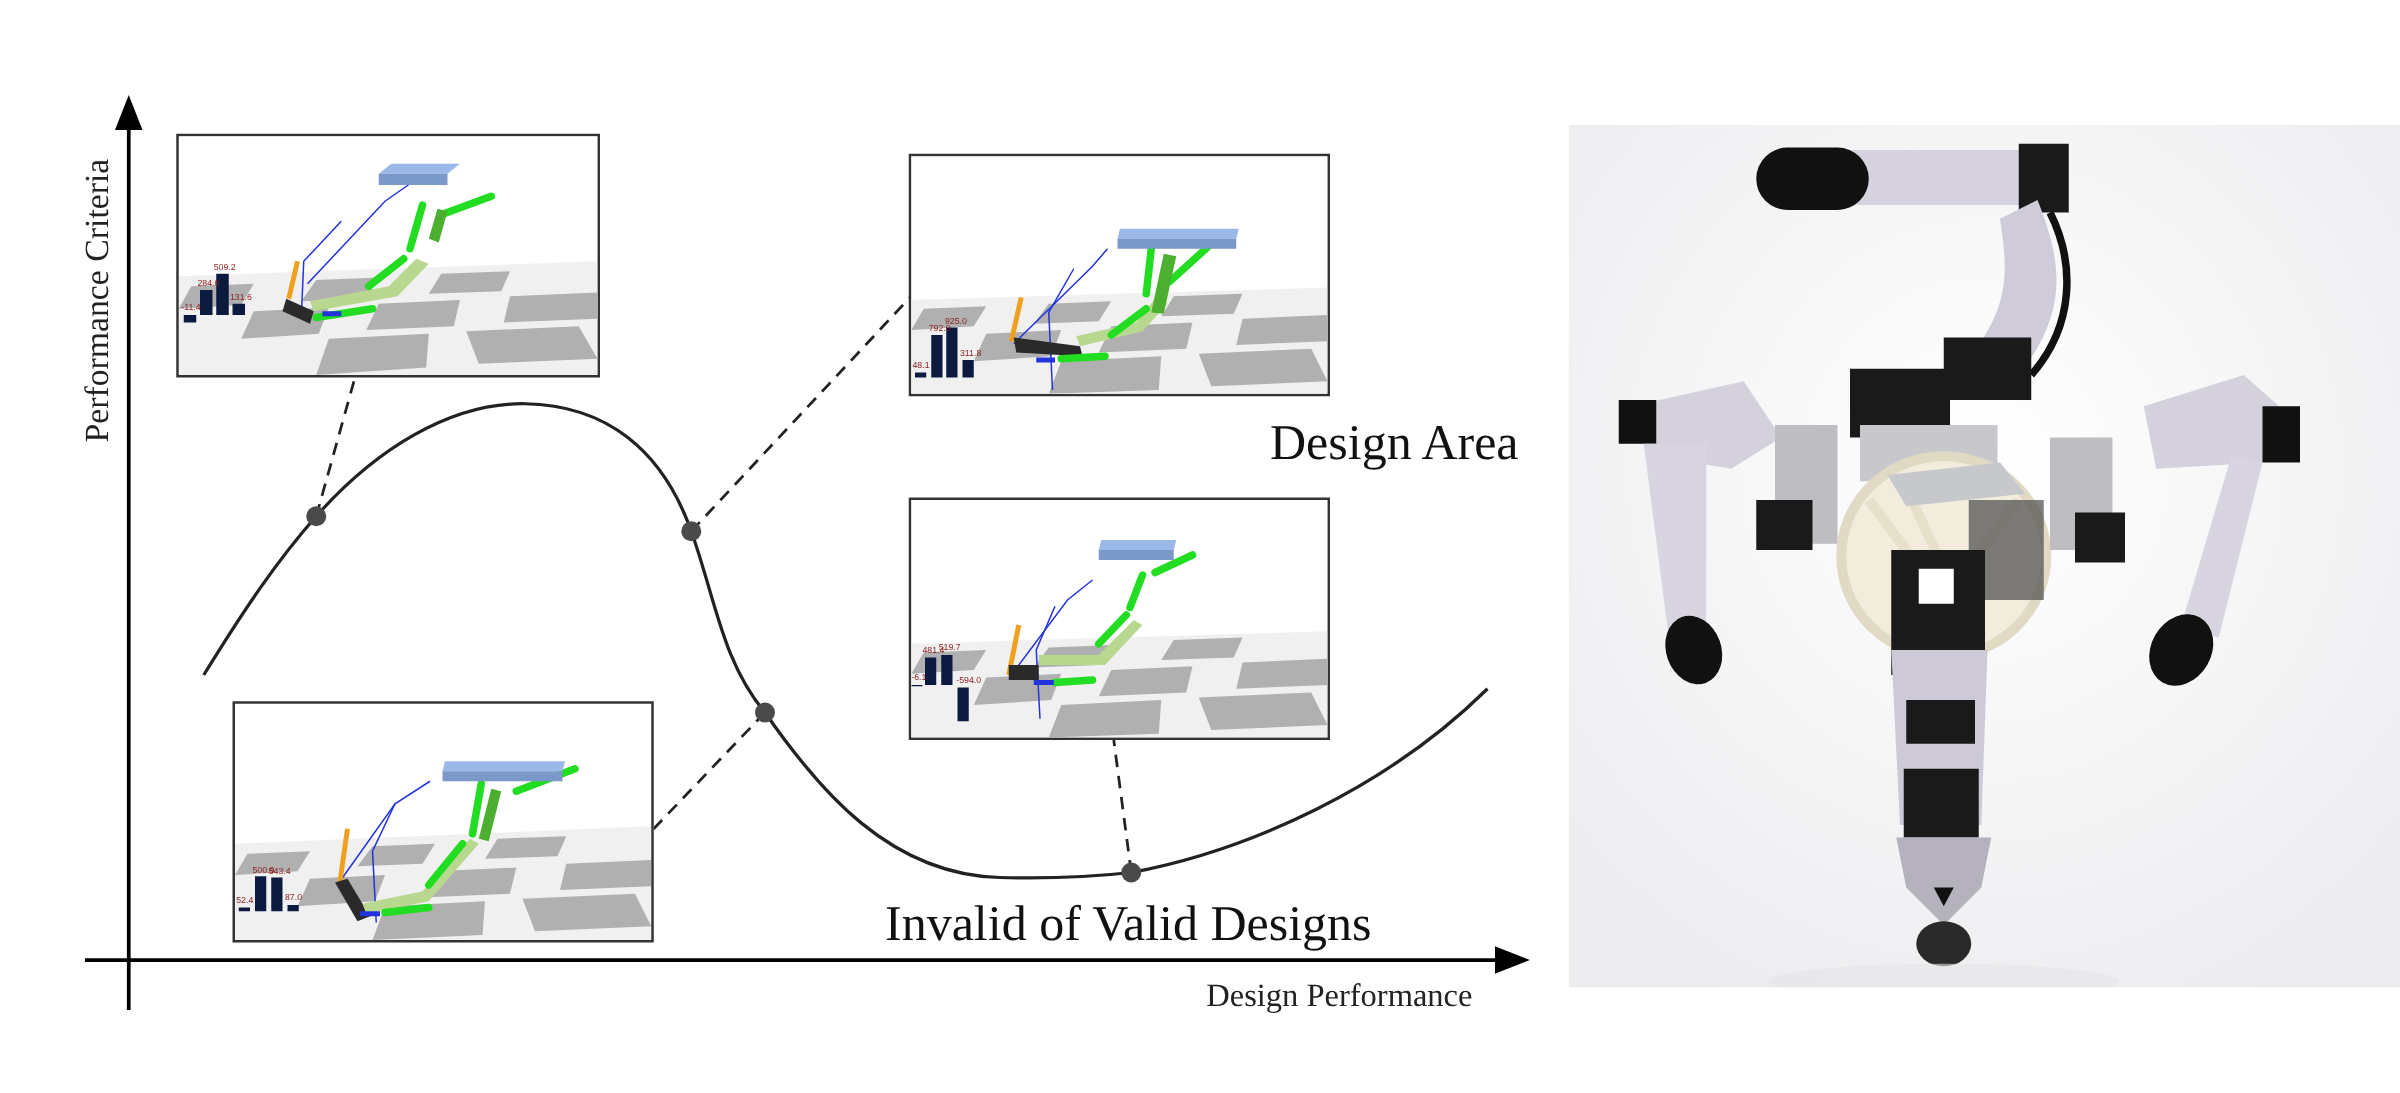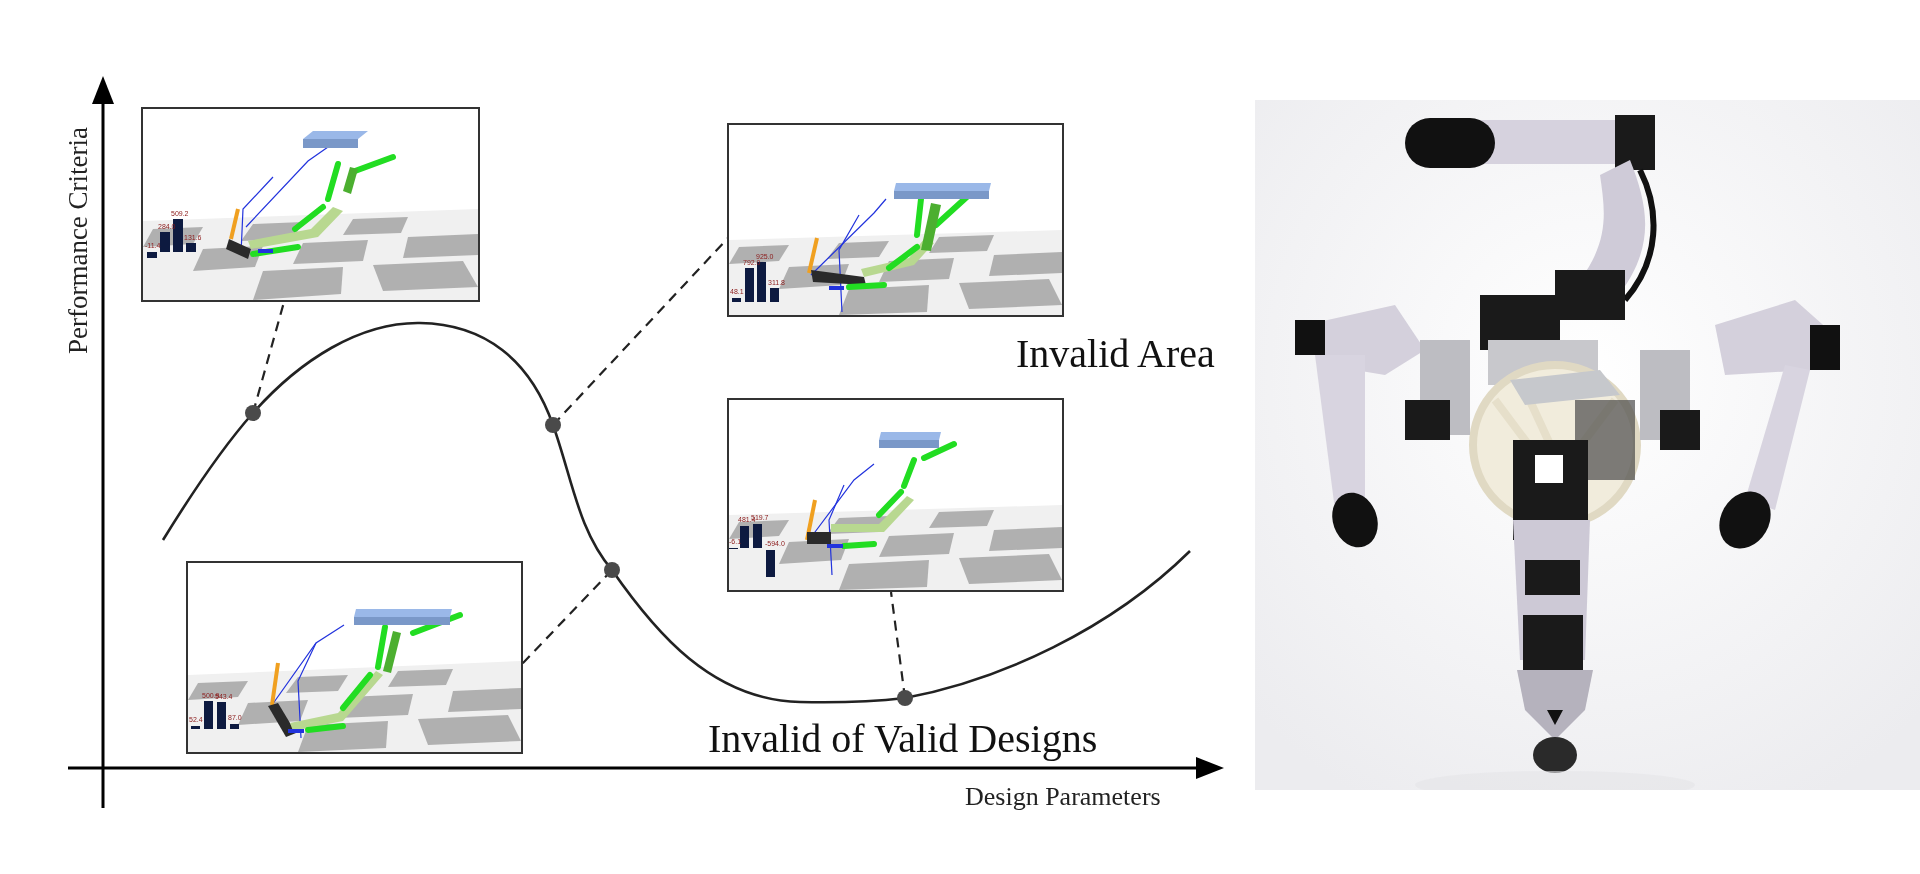--- a/index.html
+++ b/index.html
@@ -40,22 +40,22 @@
            C572,478 578,530 612,570 C655,632 712,700 800,702 C840,703 870,702 905,698
            C1000,680 1110,630 1190,551" stroke="#222" stroke-width="2.6" fill="none"></path>
 
   <circle cx="253" cy="413" r="8" fill="#4a4a4a"></circle>
   <circle cx="553" cy="425" r="8" fill="#4a4a4a"></circle>
   <circle cx="612" cy="570" r="8" fill="#4a4a4a"></circle>
   <circle cx="905" cy="698" r="8" fill="#4a4a4a"></circle>
 </svg>
 
 <div class="label-ylabel">Performance Criteria</div>
-<div class="label-xlabel">Design Parameters</div>
-<div class="label-invalid">Invalid Area</div>
+<div class="label-xlabel">Design Performance</div>
+<div class="label-invalid">Design Area</div>
 <div class="label-manifold">Invalid of Valid Designs</div>
 
 <div class="inset" style="left:141px; top:107px; width:335px; height:191px;">
   <svg viewBox="0 0 335 191" preserveAspectRatio="none">
     <rect x="0" y="0" width="335" height="191" fill="#ffffff"></rect>
     <polygon points="0,112 335,100 335,191 0,191" fill="#f0f0f0"></polygon>
     <g fill="#b0b0b0">
       <polygon points="10,120 60,118 50,135 0,138"></polygon>
         <polygon points="110,115 160,113 150,130 98,132"></polygon>
       <polygon points="210,110 265,108 258,124 200,126"></polygon>

